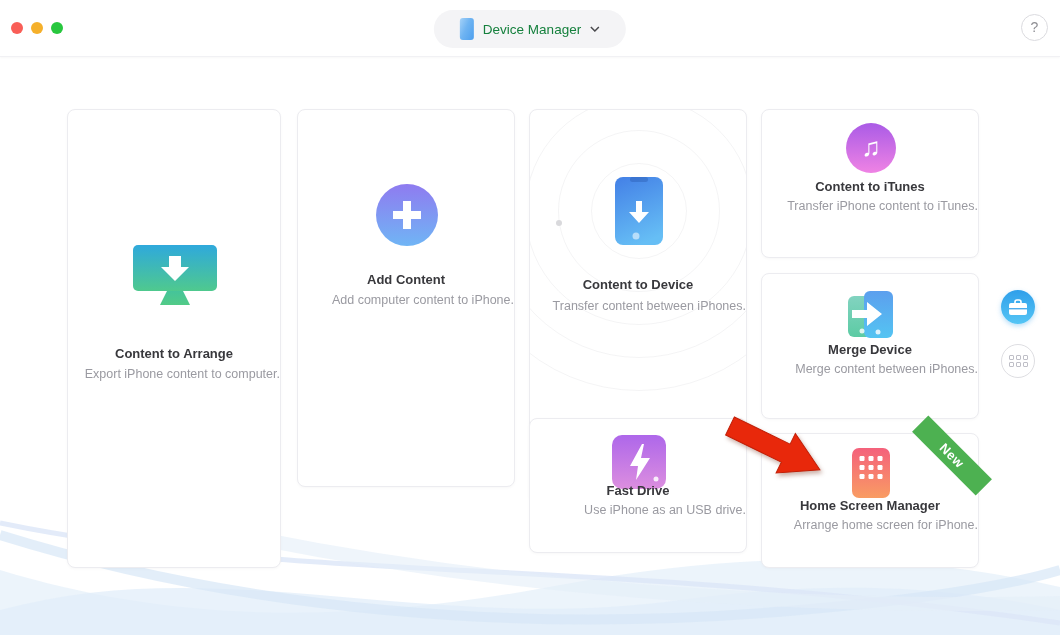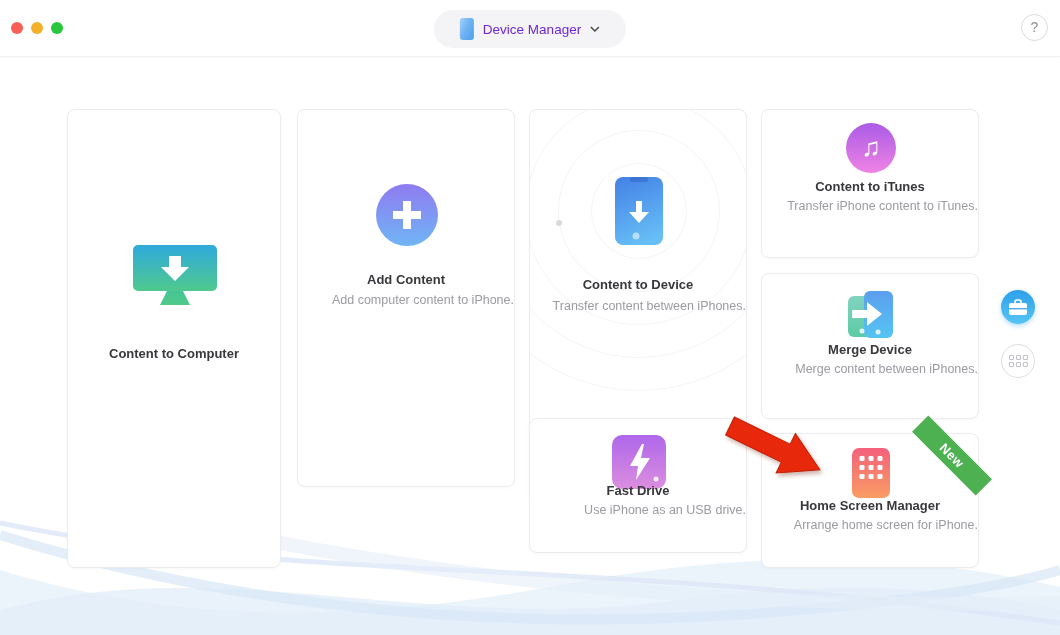--- a/index.html
+++ b/index.html
@@ -12,21 +12,21 @@
   .traffic { position:absolute; left:11px; top:22px; display:flex; gap:8px; }
   .tl { width:12px; height:12px; border-radius:50%; display:inline-block; }
   .tl.red { background:#f95e57; }
   .tl.yellow { background:#f5b02b; }
   .tl.green { background:#28c73e; }
   .mode-pill { position:absolute; left:50%; top:10px; transform:translateX(-50%);
                height:38px; padding:0 26px; border:none; border-radius:19px; background:#f4f4f6;
                display:flex; align-items:center; gap:9px; cursor:pointer; }
   .pill-phone { width:14px; height:22px; border-radius:3px;
                 background:linear-gradient(115deg,#a6d2f8 0%,#6fb4f2 45%,#4d9fee 100%); }
-  .pill-label { font-size:13.5px; color:#6d28d9; }
+  .pill-label { font-size:13.5px; color:#15803d; }
   .help { position:absolute; left:1021px; top:14px; width:27px; height:27px; border-radius:50%;
           border:1.5px solid #dbdbdf; background:#fff; color:#8e8e93; font-size:14px; line-height:23px;
           text-align:center; cursor:pointer; }
 
   
   .card { position:absolute; background:#ffffff; border:1px solid #ececf0; border-radius:8px;
           box-shadow:0 1px 3px rgba(0,0,0,0.03); overflow:hidden; cursor:pointer; z-index:10; }
   .card-title { position:absolute; left:0; width:100%; text-align:center; font-size:13px;
                 font-weight:bold; color:#38383c; }
   .card-sub { position:absolute; left:0; width:100%; text-align:right; font-size:12.5px; color:#9a9aa1; }
@@ -135,21 +135,22 @@
   </header>
 
   <div class="card" style="left:67px;top:109px;width:214px;height:459px">
     <span class="icon-wrap" style="left:64px;top:135px">
       <svg width="86" height="62" viewBox="0 0 86 62">
         <rect x="1" y="0" width="84" height="46" rx="5" fill="url(#g-monitor)"></rect>
         <path d="M35 46 L51 46 L58 60 L28 60 Z" fill="url(#g-stand)"></path>
         <path d="M37 11 h12 v11 h8 l-14 14 -14 -14 h8 z" fill="#ffffff"></path>
       </svg>
     </span>
-    <div class="card-title" style="top:236px">Content to Computer</div>
+    <div class="card-title" style="top:236px">Content to Arrange</div>
+    <div class="card-sub" style="top:257px">Export iPhone content to computer.</div>
   </div>
 
   <div class="card" style="left:297px;top:109px;width:218px;height:378px">
     <span class="icon-wrap" style="left:78px;top:74px">
       <svg width="62" height="62" viewBox="0 0 62 62">
         <circle cx="31" cy="31" r="31" fill="url(#g-plus)"></circle>
         <path d="M27 17 h8 v10 h10 v8 H35 v10 h-8 V35 H17 v-8 h10 z" fill="#ffffff"></path>
       </svg>
     </span>
     <div class="card-title" style="top:162px">Add Content</div>

